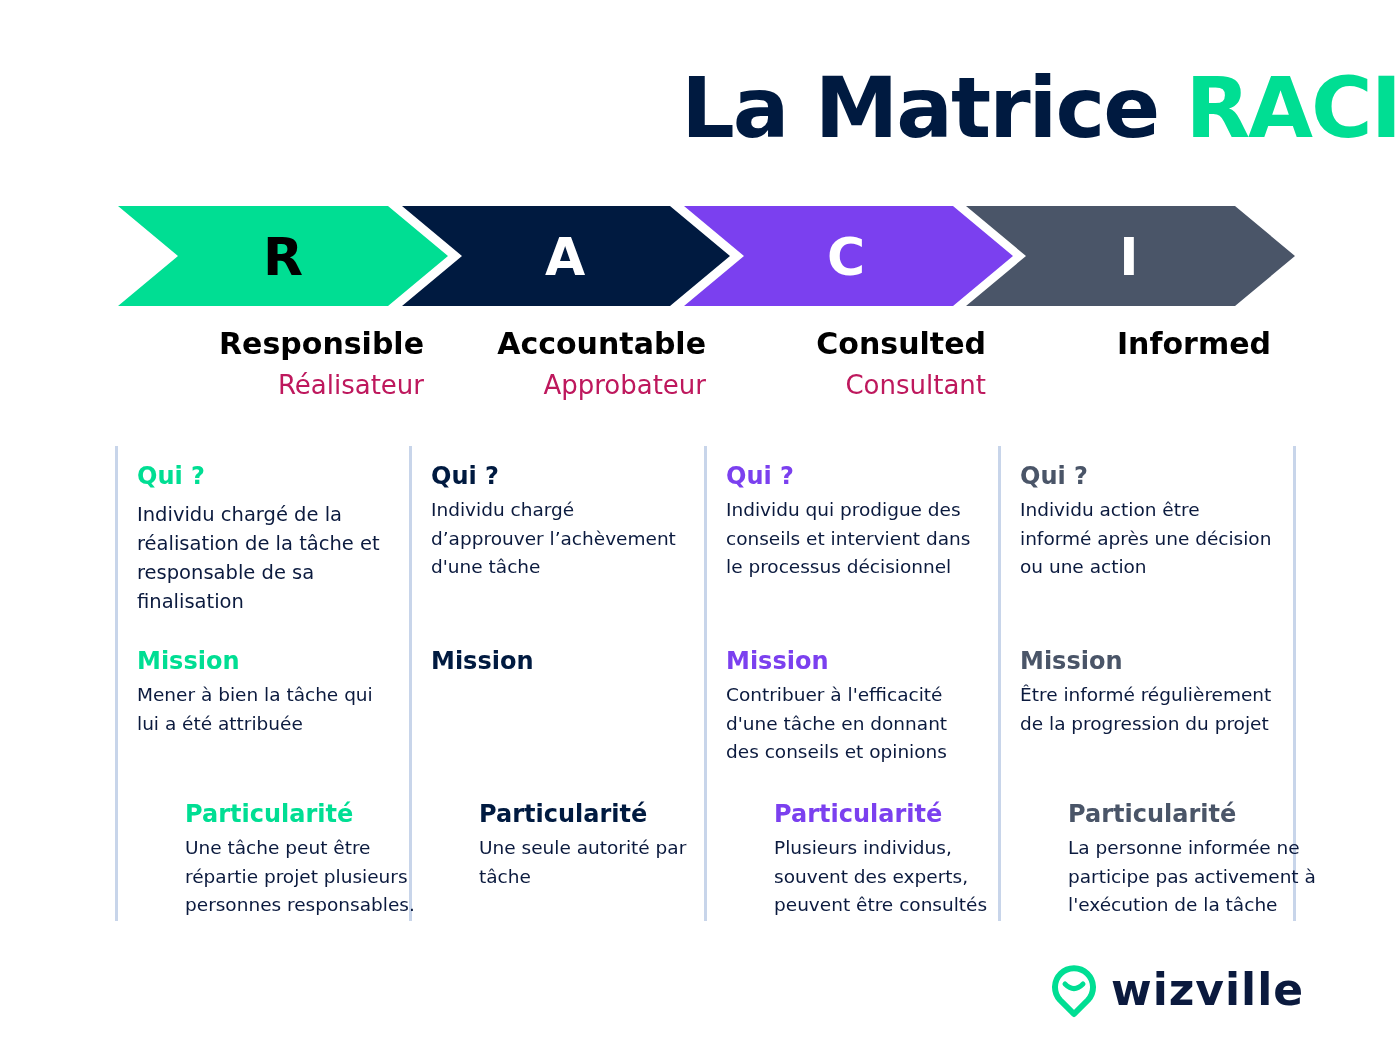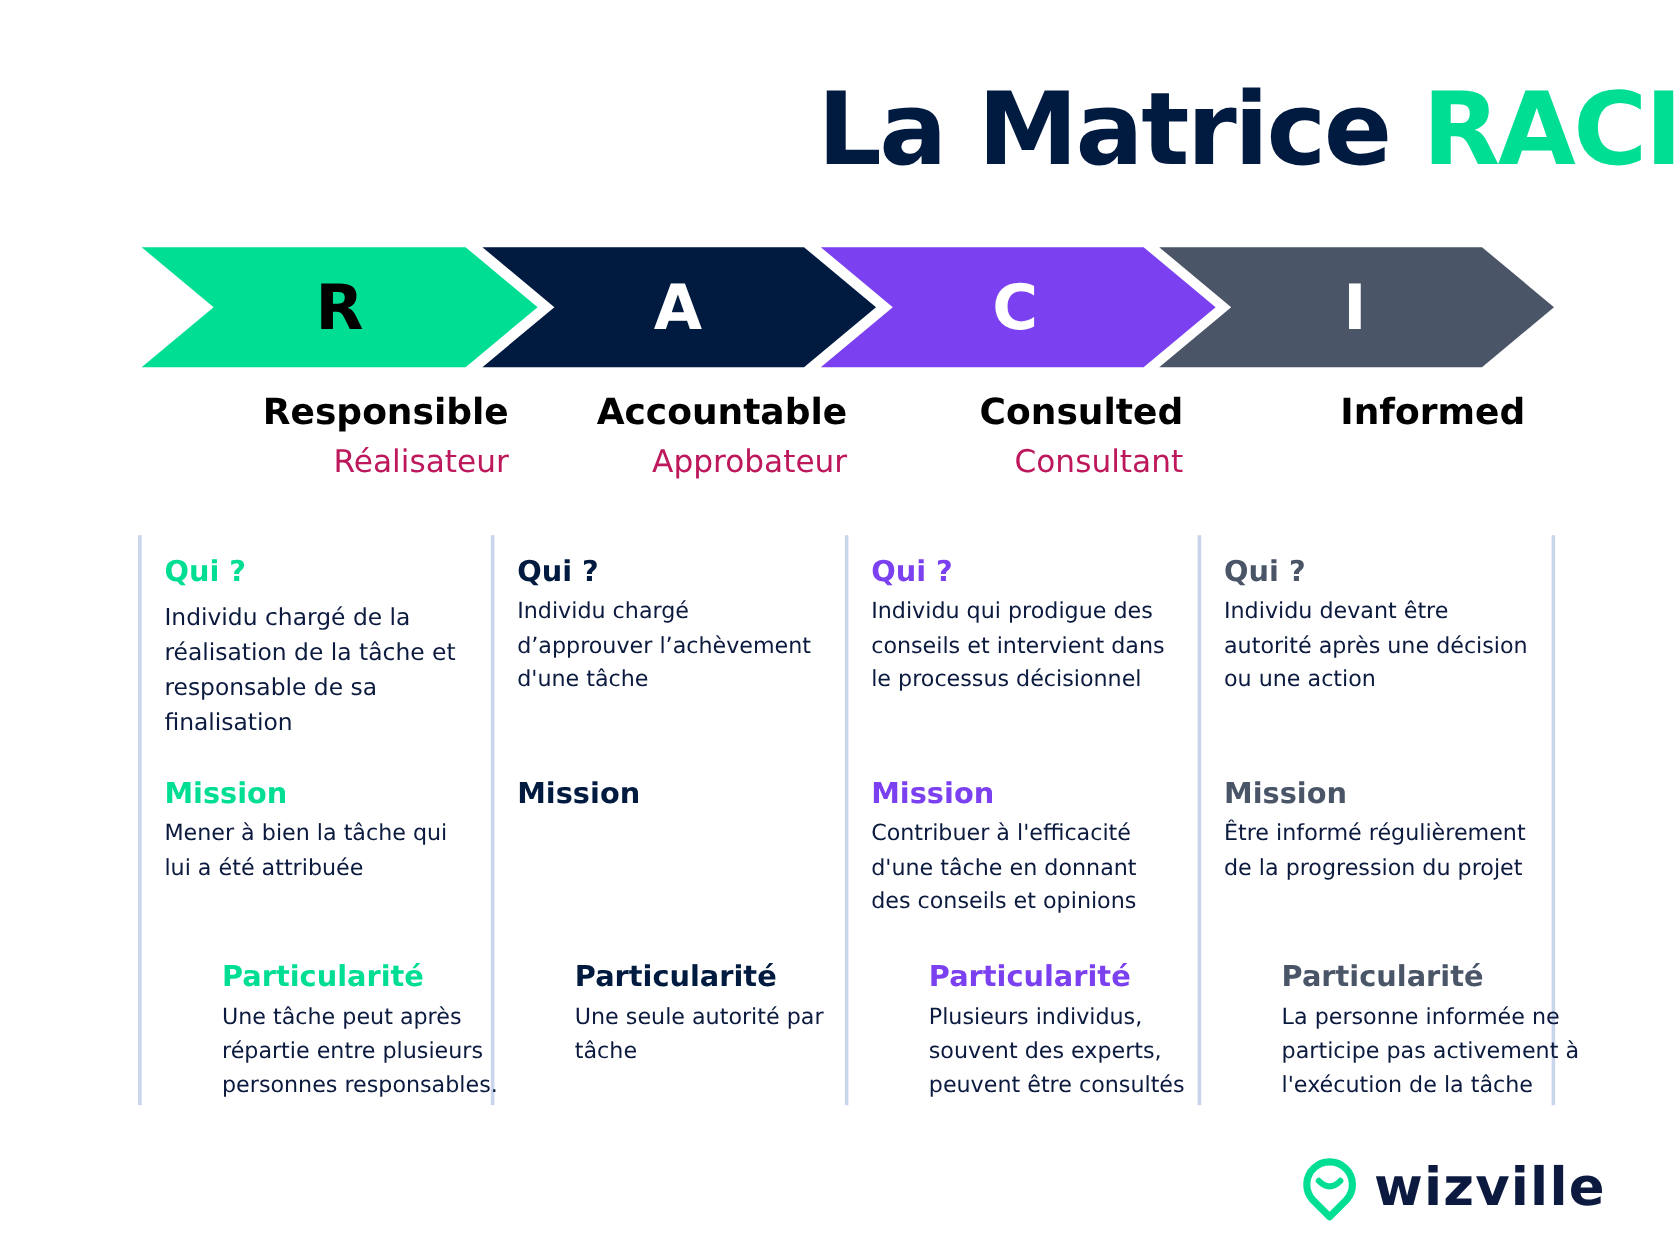--- a/index.html
+++ b/index.html
@@ -31,21 +31,21 @@
   .col { position: absolute; top: 456px; width: 255px; }
   .h {
     font-family: "DejaVu Sans", sans-serif; font-weight: bold; font-size: 24px; line-height: 40px; margin: 0;
   }
   .p {
     font-family: "DejaVu Sans", sans-serif; font-size: 18.5px; color: #0b1a3e; line-height: 28.5px; margin: 0;
   }
   .sec-qui { position: absolute; top: 0; left: 0; width: 100%; }
   .sec-mission { position: absolute; top: 185px; left: 0; width: 100%; }
   .sec-part { position: absolute; top: 338px; left: 0; width: 100%; margin-left: 48px; }
-  .logo { position: absolute; left: 1083px; top: 960px; height: 60px; width: 260px; text-align: right; }
+  .logo { position: absolute; left: 1049px; top: 960px; height: 60px; width: 260px; text-align: right; }
   .logo-text {
     position: absolute; left: 62px; top: 2px;
     font-family: "DejaVu Sans", sans-serif; font-weight: bold; font-size: 44px; color: #0b1a3e; line-height: 56px; letter-spacing: 1px;
   }
 </style>
 </head>
 <body>
 
 <div class="title">
   <span>La Matrice</span>
@@ -90,21 +90,21 @@
   <div class="sec-qui">
     <div class="h" style="color:#00de93;">Qui ?</div>
     <div class="p" style="font-size:19.5px;line-height:29px;margin-top:4px;">Individu chargé de la réalisation de la tâche et responsable de sa finalisation</div>
   </div>
   <div class="sec-mission">
     <div class="h" style="color:#00de93;">Mission</div>
     <div class="p">Mener à bien la tâche qui lui a été attribuée</div>
   </div>
   <div class="sec-part">
     <div class="h" style="color:#00de93;">Particularité</div>
-    <div class="p">Une tâche peut après répartie entre plusieurs personnes responsables.</div>
+    <div class="p">Une tâche peut être répartie projet plusieurs personnes responsables.</div>
   </div>
 </div>
 
 <div class="col" style="left:431px;">
   <div class="sec-qui">
     <div class="h" style="color:#001a40;">Qui ?</div>
     <div class="p">Individu chargé d’approuver l’achèvement d'une tâche</div>
   </div>
   <div class="sec-mission">
     <div class="h" style="color:#001a40;">Mission</div>
@@ -126,21 +126,21 @@
   </div>
   <div class="sec-part">
     <div class="h" style="color:#7b40ef;">Particularité</div>
     <div class="p">Plusieurs individus, souvent des experts, peuvent être consultés</div>
   </div>
 </div>
 
 <div class="col" style="left:1020px;">
   <div class="sec-qui">
     <div class="h" style="color:#4a5568;">Qui ?</div>
-    <div class="p">Individu devant être autorité après une décision ou une action</div>
+    <div class="p">Individu action être informé après une décision ou une action</div>
   </div>
   <div class="sec-mission">
     <div class="h" style="color:#4a5568;">Mission</div>
     <div class="p">Être informé régulièrement de la progression du projet</div>
   </div>
   <div class="sec-part">
     <div class="h" style="color:#4a5568;">Particularité</div>
     <div class="p">La personne informée ne participe pas activement à l'exécution de la tâche</div>
   </div>
 </div>

